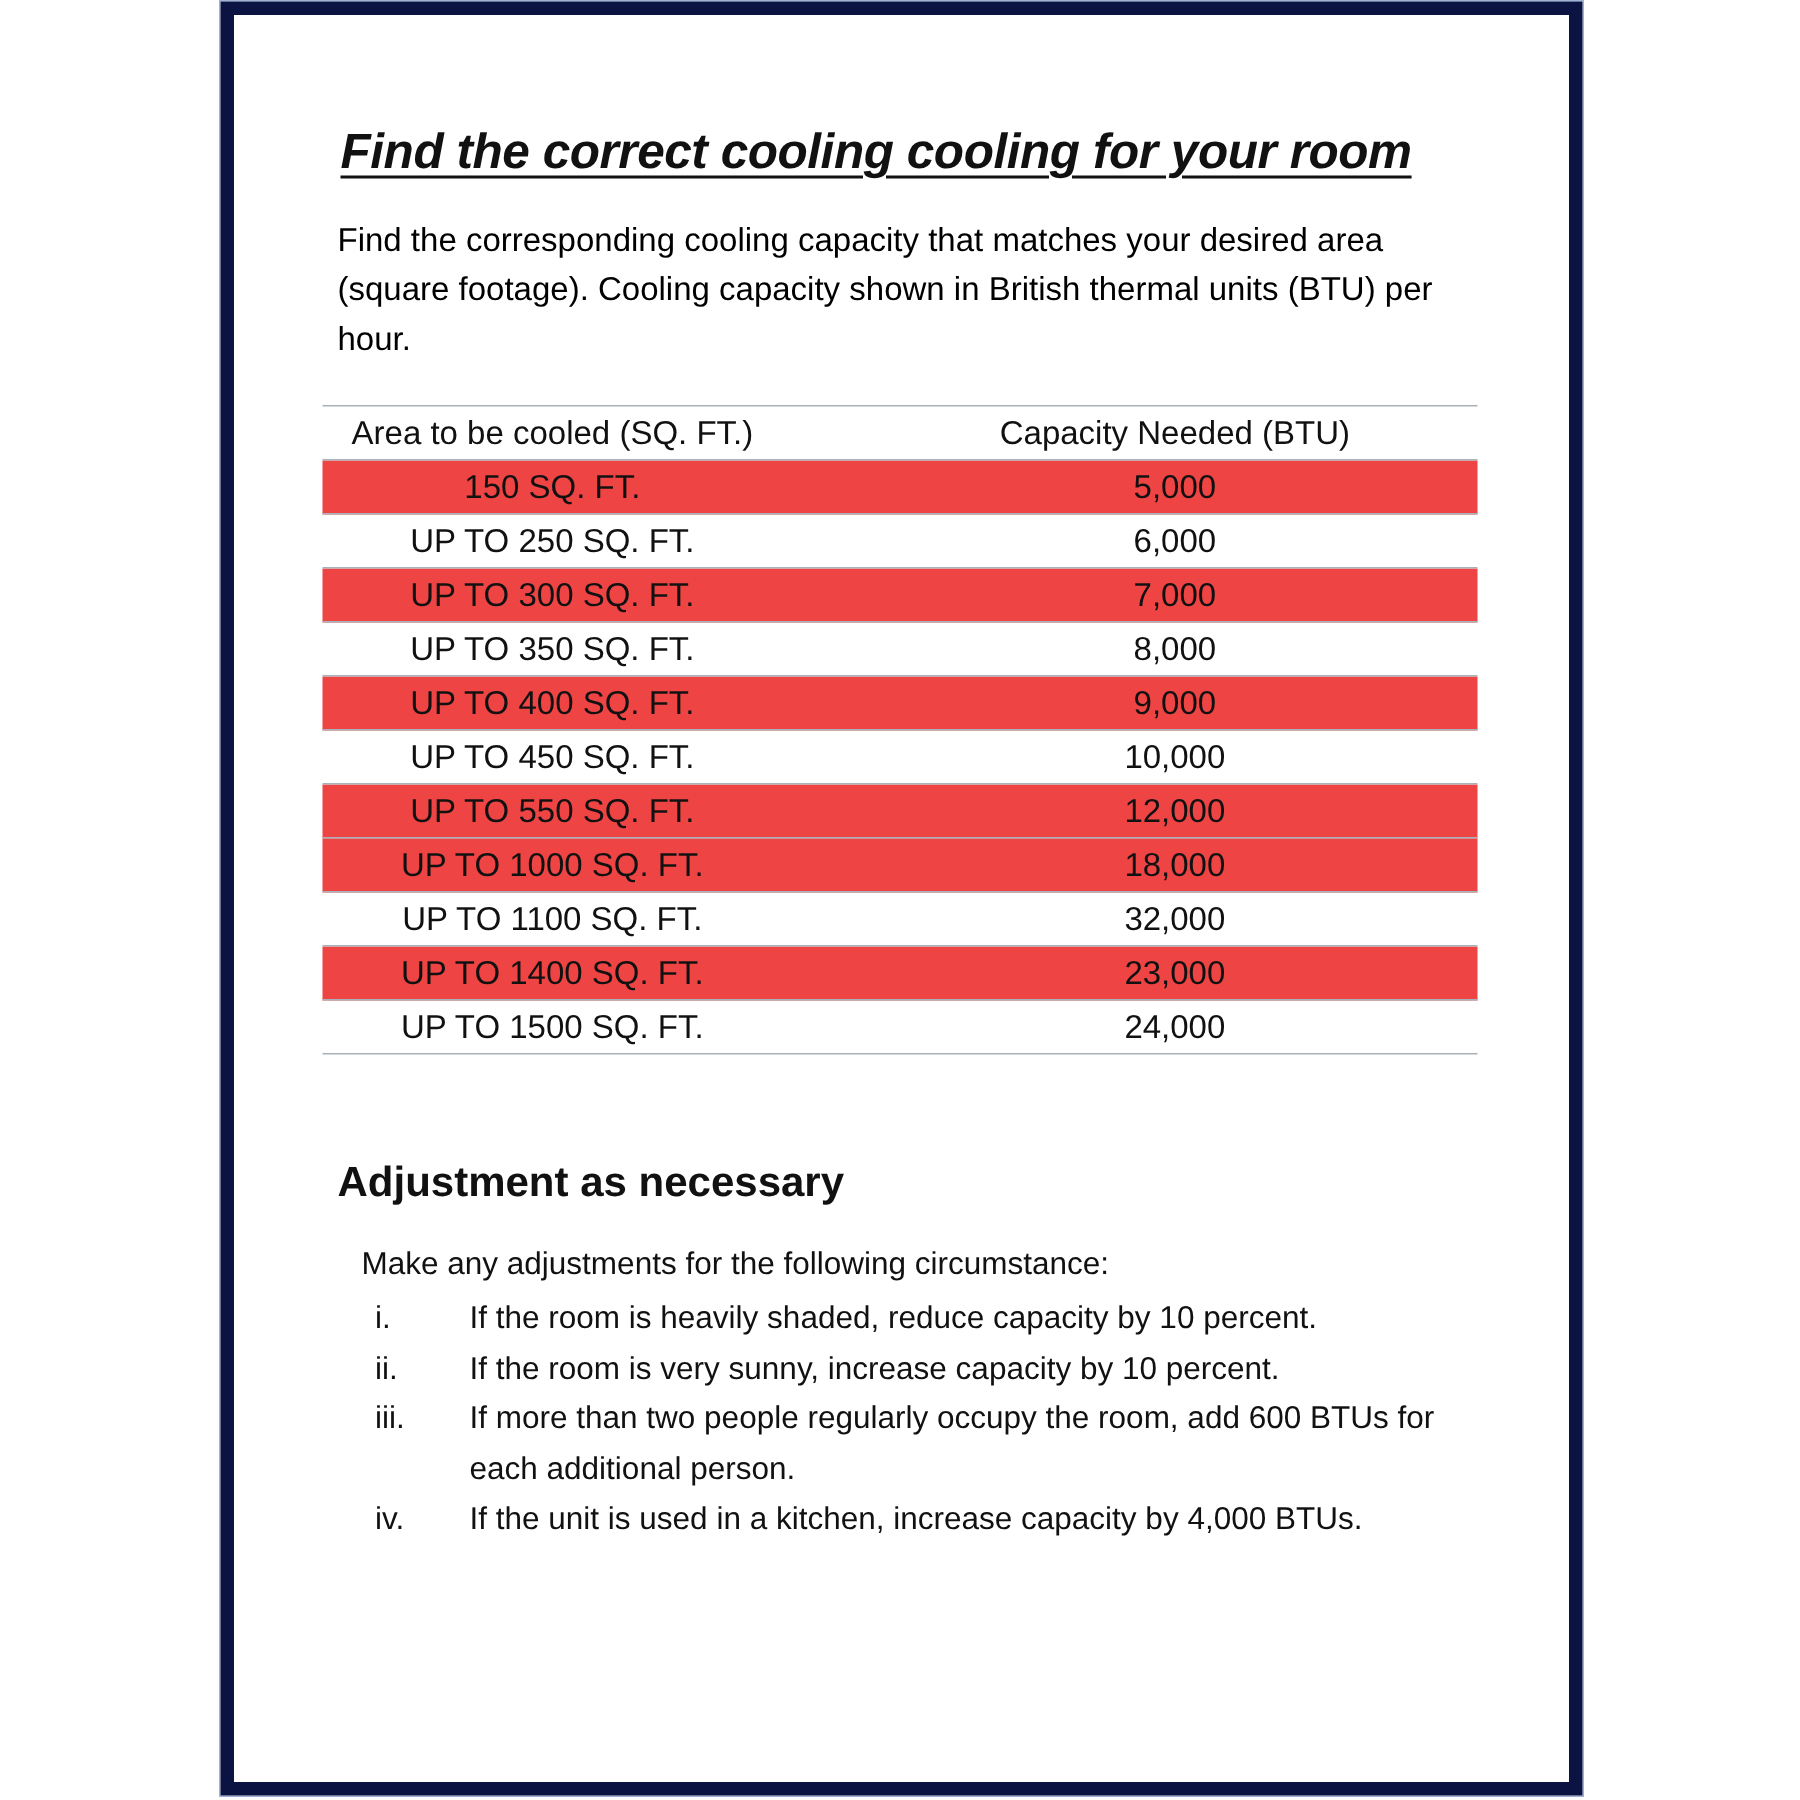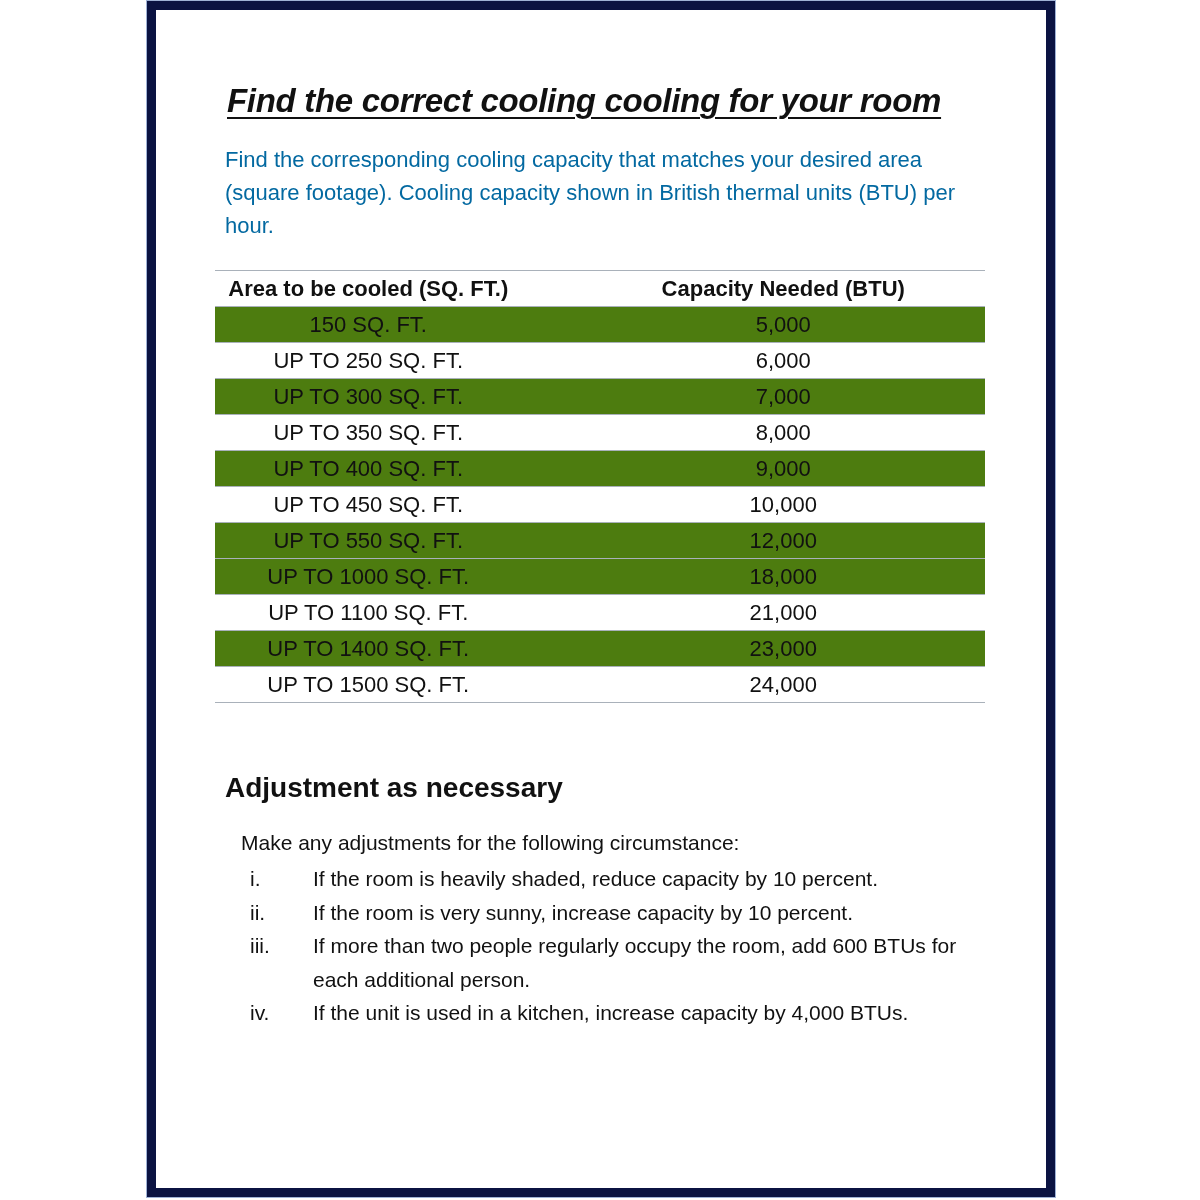--- a/index.html
+++ b/index.html
@@ -15,32 +15,32 @@
     background: #fff;
   }
   .title {
     position: absolute; left: 227px; top: 82px; width: 760px;
     font-size: 33px; font-weight: bold; font-style: italic;
     text-decoration: underline; text-decoration-thickness: 2px; text-underline-offset: 5px;
     white-space: nowrap; letter-spacing: -0.3px;
   }
   .intro {
     position: absolute; left: 225px; top: 143px; width: 760px;
-    font-size: 22px; line-height: 33px; color: #0369a1;
+    font-size: 22px; line-height: 33px; color: #000000;
   }
   table.cap {
     position: absolute; left: 215px; top: 270px; width: 770px;
     border-collapse: collapse; font-size: 22px;
   }
   table.cap th, table.cap td {
     height: 35px; padding: 0; text-align: center; border-top: 1.5px solid #a9b1ba;
   }
-  table.cap th { font-weight: bold; font-size: 22px; }
+  table.cap th { font-weight: normal; font-size: 22px; }
   table.cap tr:last-child td { border-bottom: 1.5px solid #a9b1ba; }
-  table.cap tr.shade td { background: #4d7c0f; }
+  table.cap tr.shade td { background: #ef4444; }
   .col-area { width: 45%; padding-right: 40px !important; }
   .col-cap { width: 55%; padding-left: 20px !important; }
   .adj-heading {
     position: absolute; left: 225px; top: 772px;
     font-size: 28px; font-weight: bold; white-space: nowrap;
   }
   .adj-intro {
     position: absolute; left: 241px; top: 831px;
     font-size: 21px; font-weight: normal; white-space: nowrap;
   }
@@ -96,21 +96,21 @@
     <tr class="shade">
       <td class="col-area">UP TO 550 SQ. FT.</td>
       <td class="col-cap">12,000</td>
     </tr>
     <tr class="shade">
       <td class="col-area">UP TO 1000 SQ. FT.</td>
       <td class="col-cap">18,000</td>
     </tr>
     <tr>
       <td class="col-area">UP TO 1100 SQ. FT.</td>
-      <td class="col-cap">21,000</td>
+      <td class="col-cap">32,000</td>
     </tr>
     <tr class="shade">
       <td class="col-area">UP TO 1400 SQ. FT.</td>
       <td class="col-cap">23,000</td>
     </tr>
     <tr>
       <td class="col-area">UP TO 1500 SQ. FT.</td>
       <td class="col-cap">24,000</td>
     </tr>
   </tbody>

